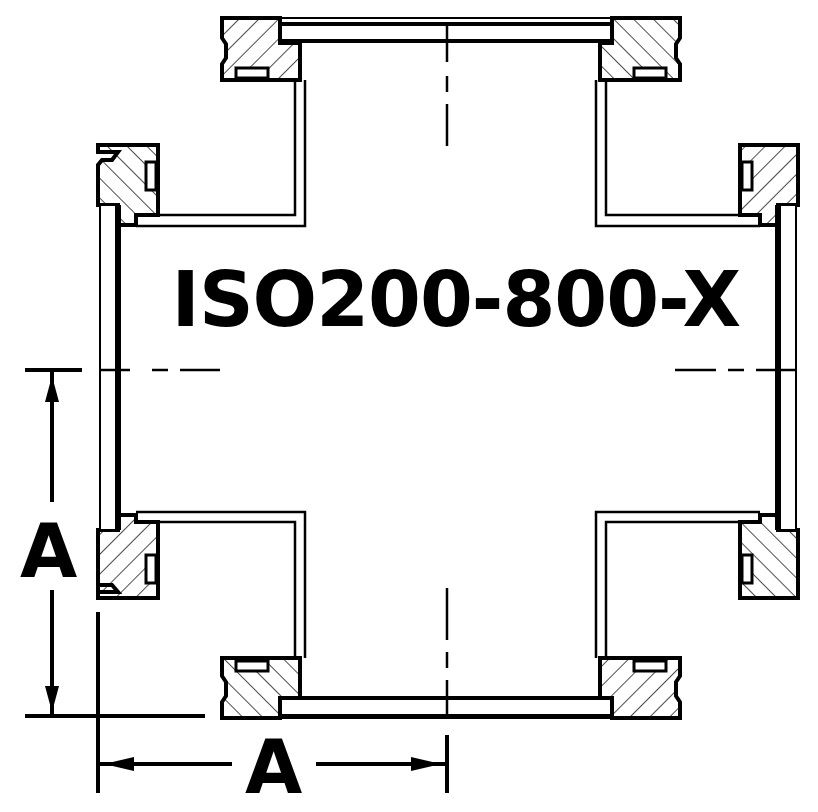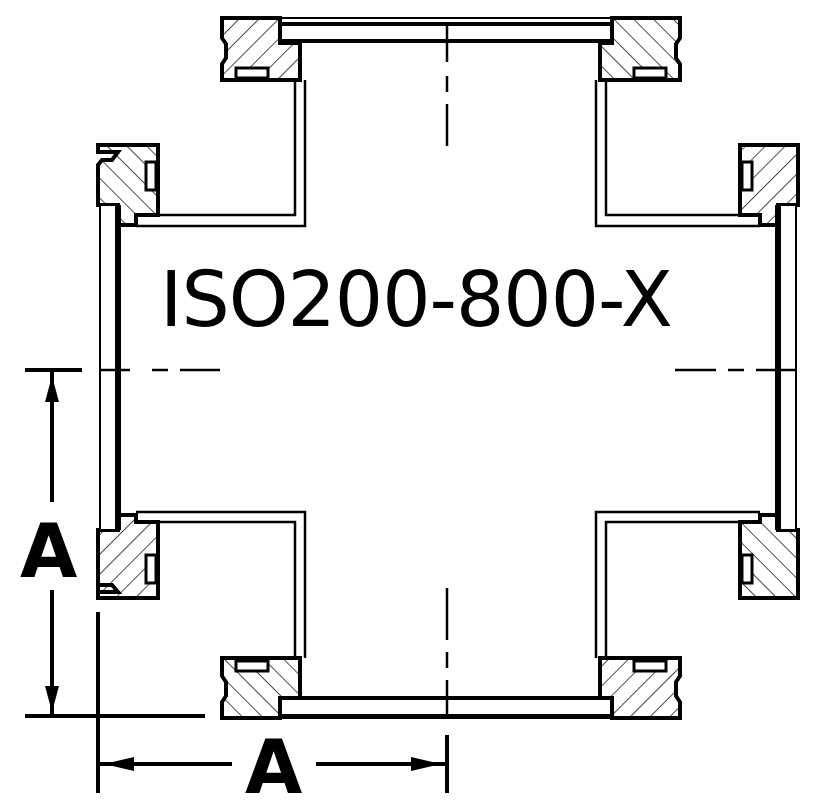--- a/index.html
+++ b/index.html
@@ -2,23 +2,23 @@
 <html><head>
   <meta charset="utf-8">
   <style>
     html, body { margin: 0; padding: 0; background: #ffffff; }
     body { width: 818px; height: 812px; overflow: hidden; position: relative; }
     #drawing { position: absolute; left: 0; top: 0; }
     .title {
       position: absolute;
       left: 160px; top: 262px;
       width: 580px;
-      text-align: left;
+      text-align: right;
       font-family: "DejaVu Sans", sans-serif;
-      font-weight: normal;
+      font-weight: bold;
       font-size: 76px;
       letter-spacing: -1px;
       color: #000;
       line-height: 1;
     }
     .dim-label {
       position: absolute;
       font-family: "DejaVu Sans", sans-serif;
       font-weight: bold;
       font-size: 74px;

